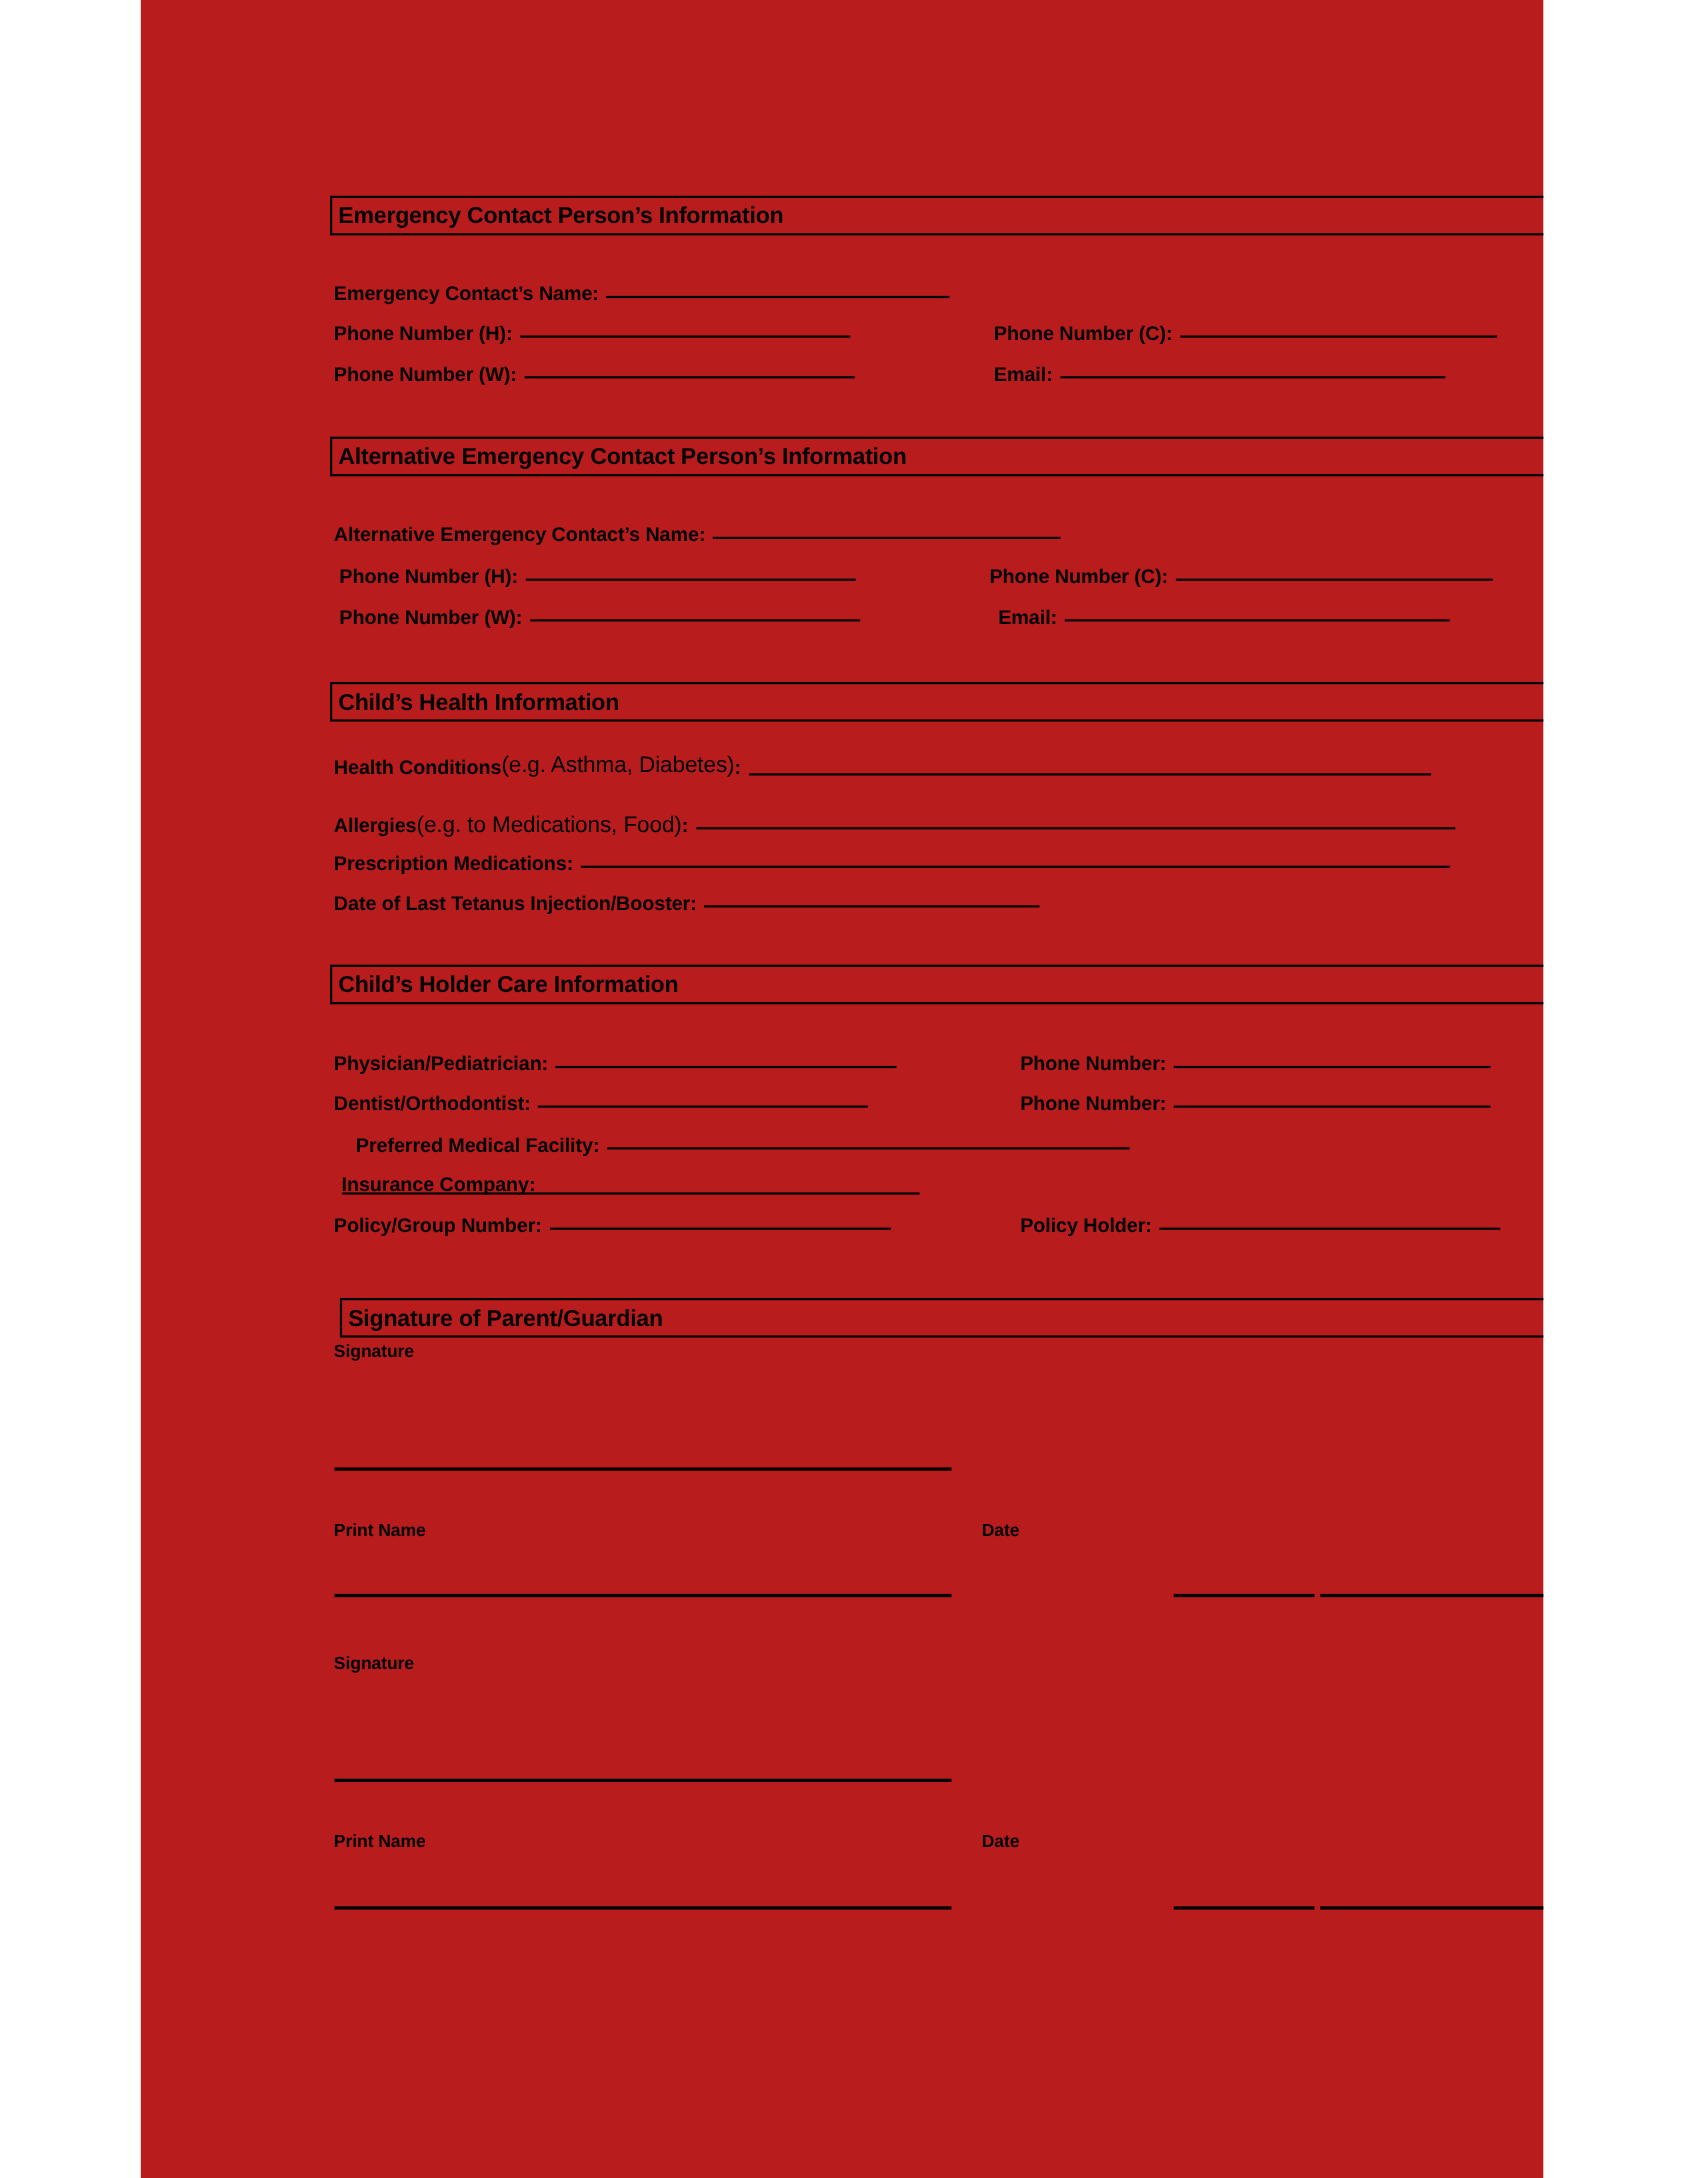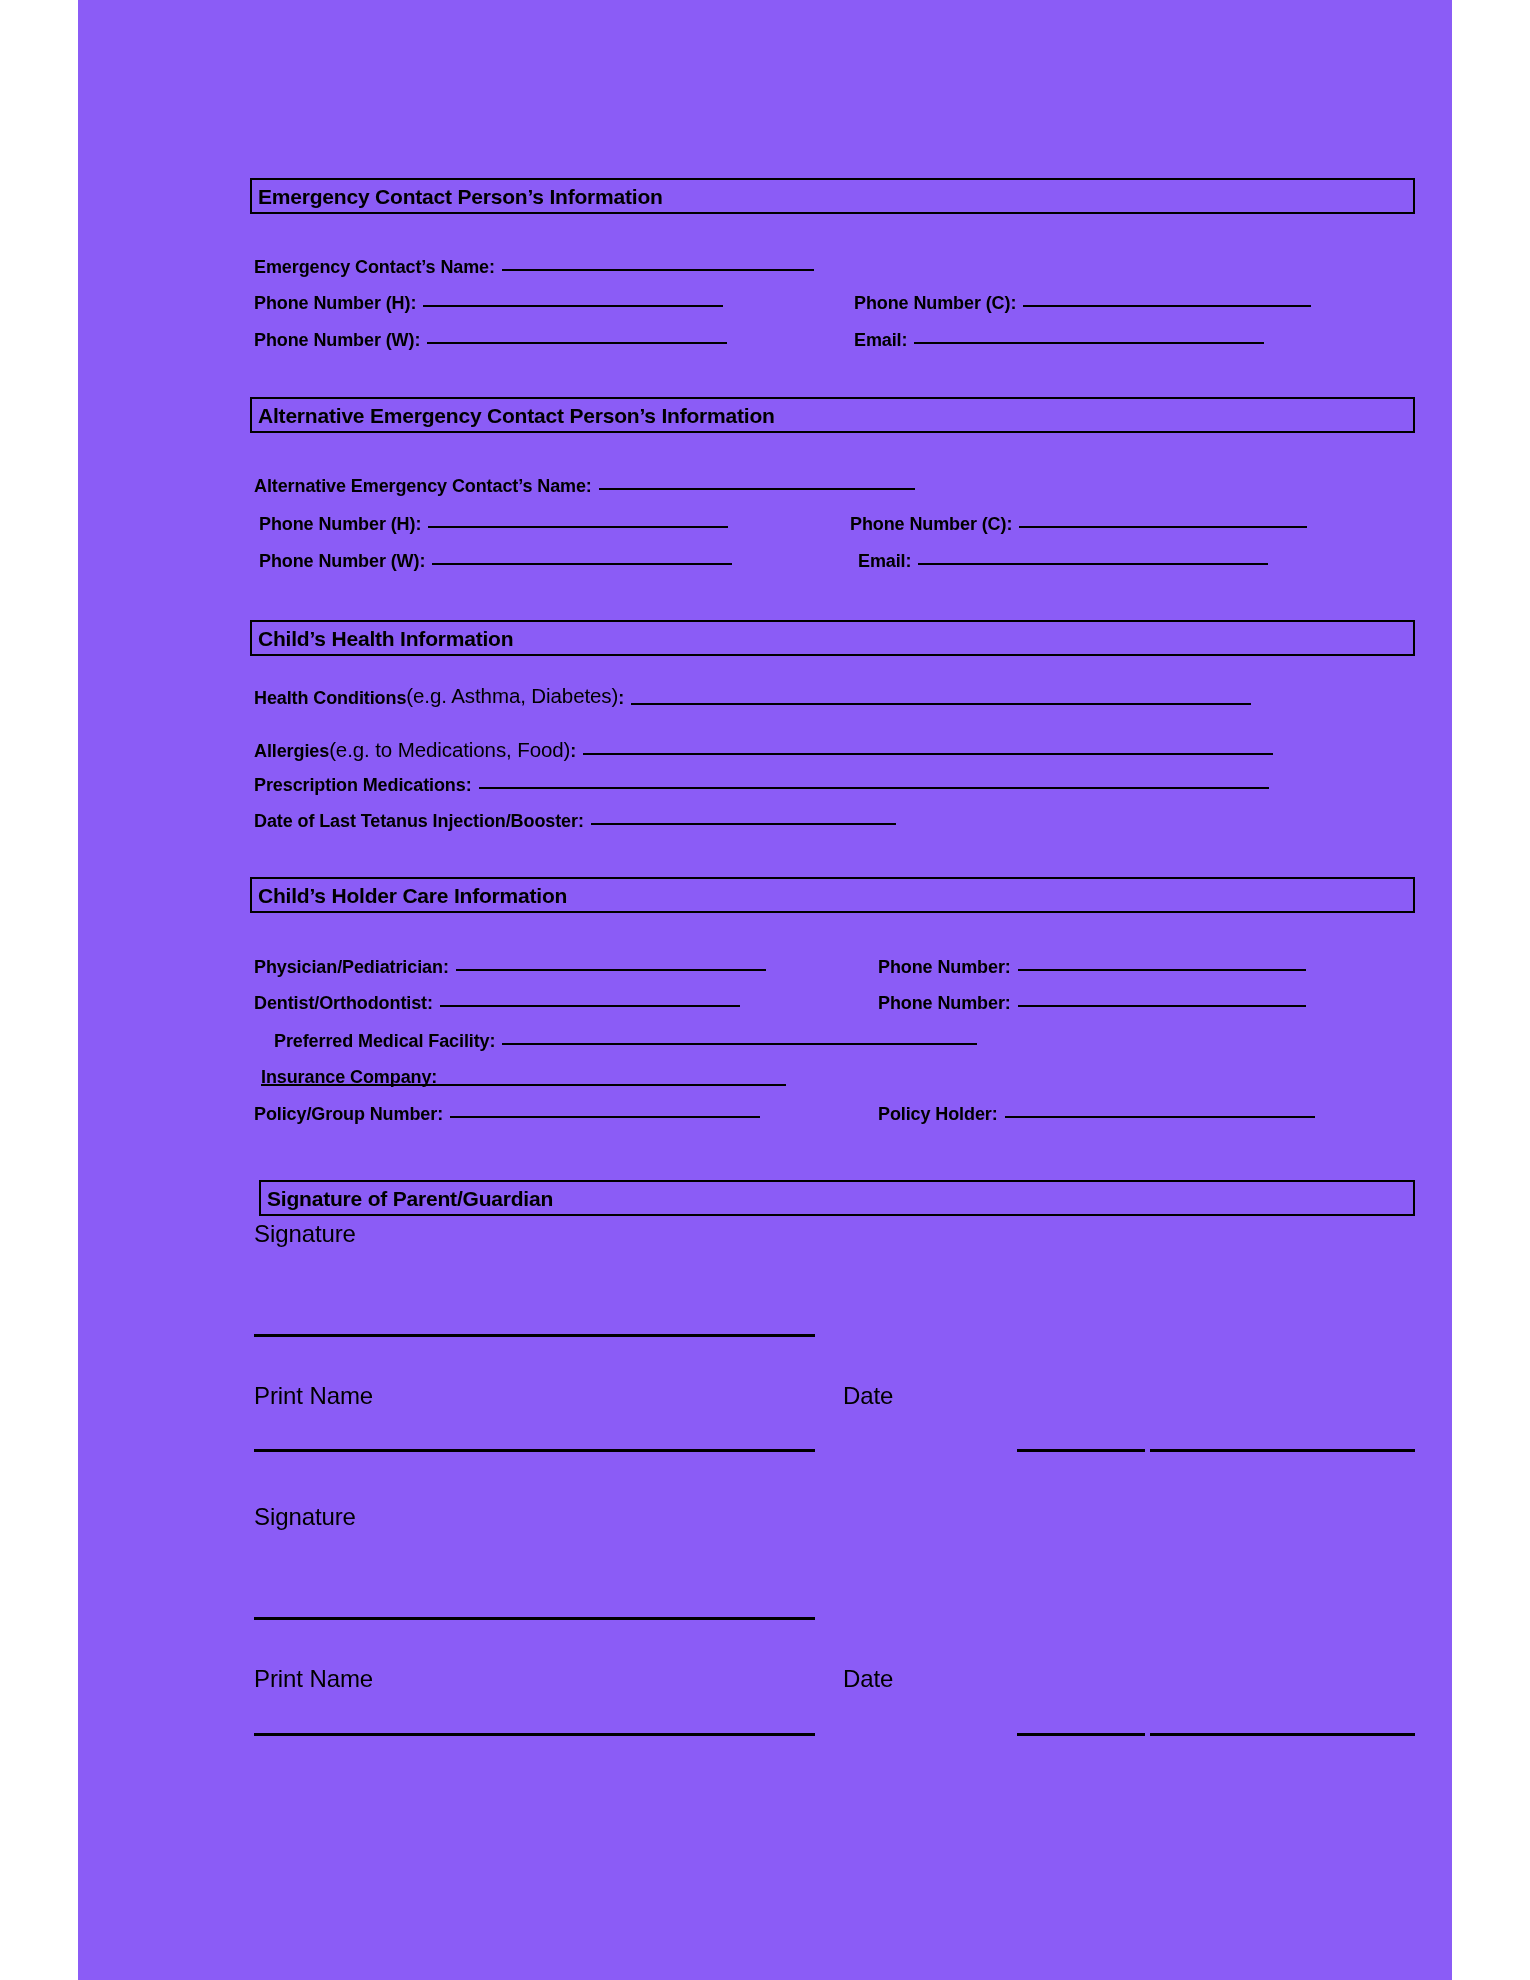--- a/index.html
+++ b/index.html
@@ -6,23 +6,23 @@
     margin: 0;
     padding: 0;
     background: #ffffff;
   }
   body {
     font-family: "Liberation Sans", sans-serif;
     color: #000000;
   }
   .page {
     position: relative;
-    width: 1374px;
+    width: 1275px;
     height: 1980px;
-    background: #8b5cf6;
+    background: #b91c1c;
     margin: 0 auto;
     overflow: hidden;
   }
   .sheet {
     position: absolute;
     left: 172px;
     top: 0;
     width: 1188px;
     height: 1980px;
   }
@@ -68,22 +68,22 @@
     display: inline-block;
     border-bottom: 2px solid #000;
     margin-left: 7px;
     position: relative;
     top: -2px;
   }
 
   
   .sig-label {
     position: absolute;
-    font-size: 24px;
-    font-weight: normal;
+    font-size: 16px;
+    font-weight: bold;
     letter-spacing: -0.1px;
     line-height: 1;
     white-space: nowrap;
   }
   .sig-rule {
     position: absolute;
     border-bottom: 3px solid #000;
     height: 0;
   }
 </style>

